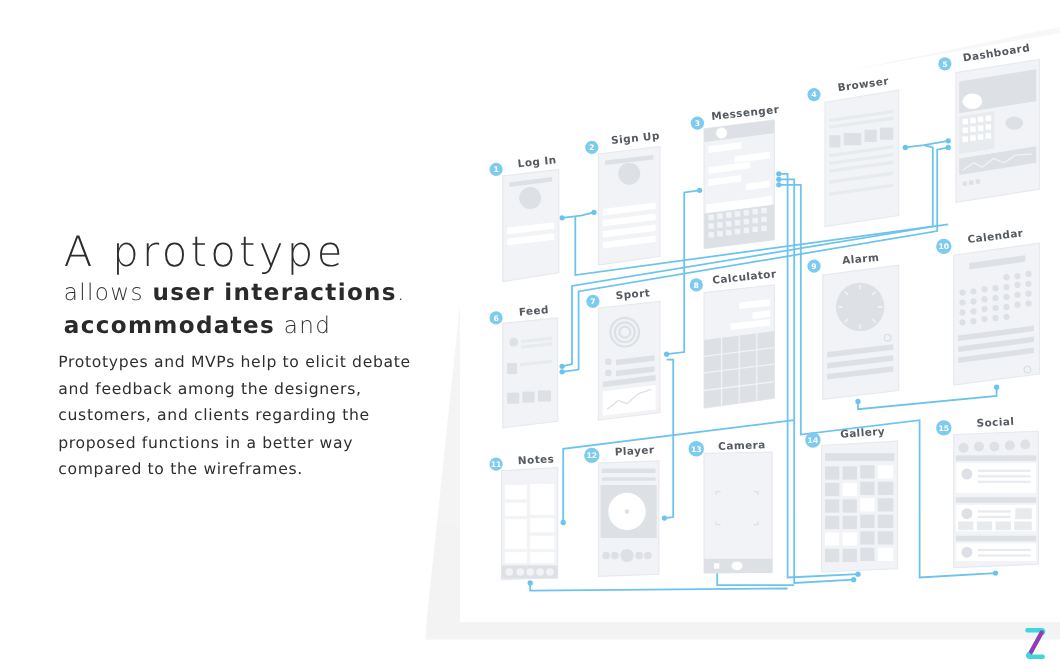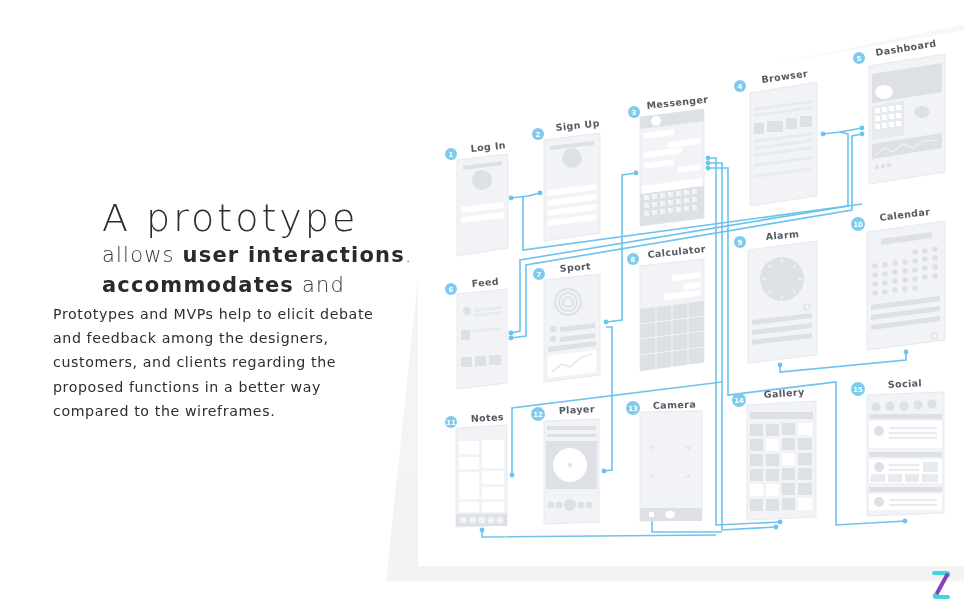--- a/index.html
+++ b/index.html
@@ -2,25 +2,25 @@
 <html><head>
 <meta charset="utf-8">
 <style>
   html, body { margin: 0; padding: 0; }
   body {
     width: 964px; height: 608px; overflow: hidden; position: relative;
     background: #ffffff;
     font-family: "DejaVu Sans", sans-serif;
     color: #2b2b2b;
   }
-  .headline { position: absolute; left: 58px; top: 196px; margin-left: 44px; }
+  .headline { position: absolute; left: 58px; top: 207px; }
   .h-title { font-size: 38px; letter-spacing: 3px; font-weight: 300; color: #2d2d2d; line-height: 44px; }
   .h-line { font-size: 21px; letter-spacing: 1.2px; line-height: 30px; color: #333; font-weight: 300; }
   .h-line b { font-weight: 700; color: #2a2a2a; }
-  .body-text { position: absolute; left: 53px; top: 302px; width: 340px; font-size: 14.2px; line-height: 24.2px; letter-spacing: 0.6px; color: #2e2e2e; }
+  .body-text { position: absolute; left: 53px; top: 318px; width: 340px; font-size: 14.2px; line-height: 24.2px; letter-spacing: 0.6px; color: #2e2e2e; }
   .board-shadow {
     position: absolute; left: 386px; top: 22px; width: 590px; height: 560px;
     background: linear-gradient(180deg, #f7f7f8 0%, #f3f3f4 100%);
     clip-path: polygon(8% 20%, 100% 0%, 100% 100%, 0% 100%);
     filter: blur(2px);
   }
   .board {
     position: absolute; left: 418px; top: 30px; width: 546px; height: 536px;
     background: #ffffff;
     clip-path: polygon(0% 18%, 100% 0%, 100% 100%, 0% 100%);

